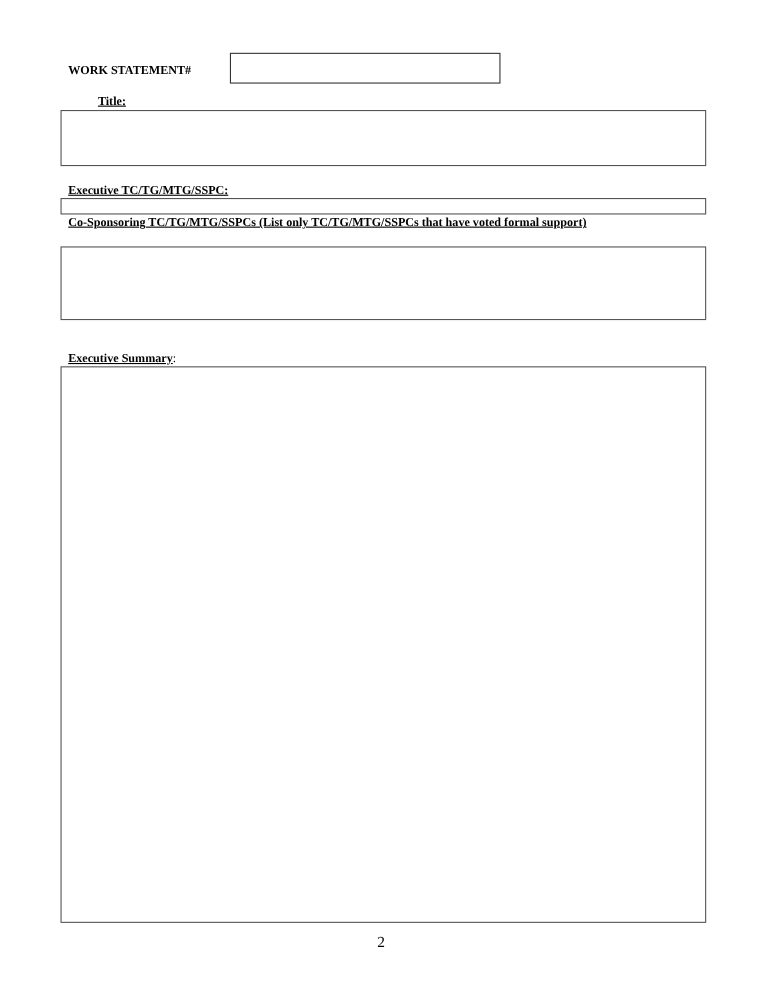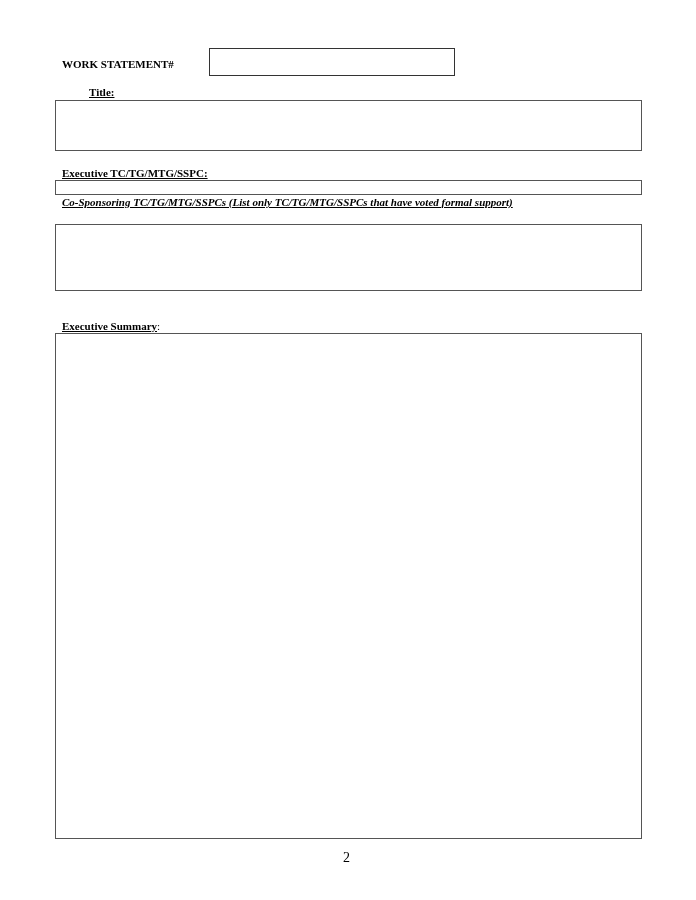--- a/index.html
+++ b/index.html
@@ -15,19 +15,19 @@
 
 <div class="abs lbl" style="left:62px;top:58px;">WORK STATEMENT#</div>
 <div class="abs box" style="left:209px;top:48px;width:246px;height:28px;border-color:#333;"></div>
 
 <div class="abs lbl ul" style="left:62px;top:86px;margin-left:27px;">Title:</div>
 <div class="abs box" style="left:55px;top:100px;width:587px;height:51px;"></div>
 
 <div class="abs lbl ul" style="left:62px;top:167px;">Executive TC/TG/MTG/SSPC:</div>
 <div class="abs box" style="left:55px;top:180px;width:587px;height:15px;"></div>
 
-<div class="abs lbl ul" style="left:62px;top:196px;font-style:italic;">Co-Sponsoring TC/TG/MTG/SSPCs (List only TC/TG/MTG/SSPCs that have voted formal support)</div>
+<div class="abs lbl ul" style="left:62px;top:196px;">Co-Sponsoring TC/TG/MTG/SSPCs (List only TC/TG/MTG/SSPCs that have voted formal support)</div>
 <div class="abs box" style="left:55px;top:224px;width:587px;height:67px;"></div>
 
 <div class="abs lbl" style="left:62px;top:320px;"><span class="ul">Executive Summary</span><span class="nb">:</span></div>
 <div class="abs box" style="left:55px;top:333px;width:587px;height:506px;"></div>
 
 <div class="abs" style="left:343px;top:850px;font-size:14px;">2</div>
 
 </body></html>

